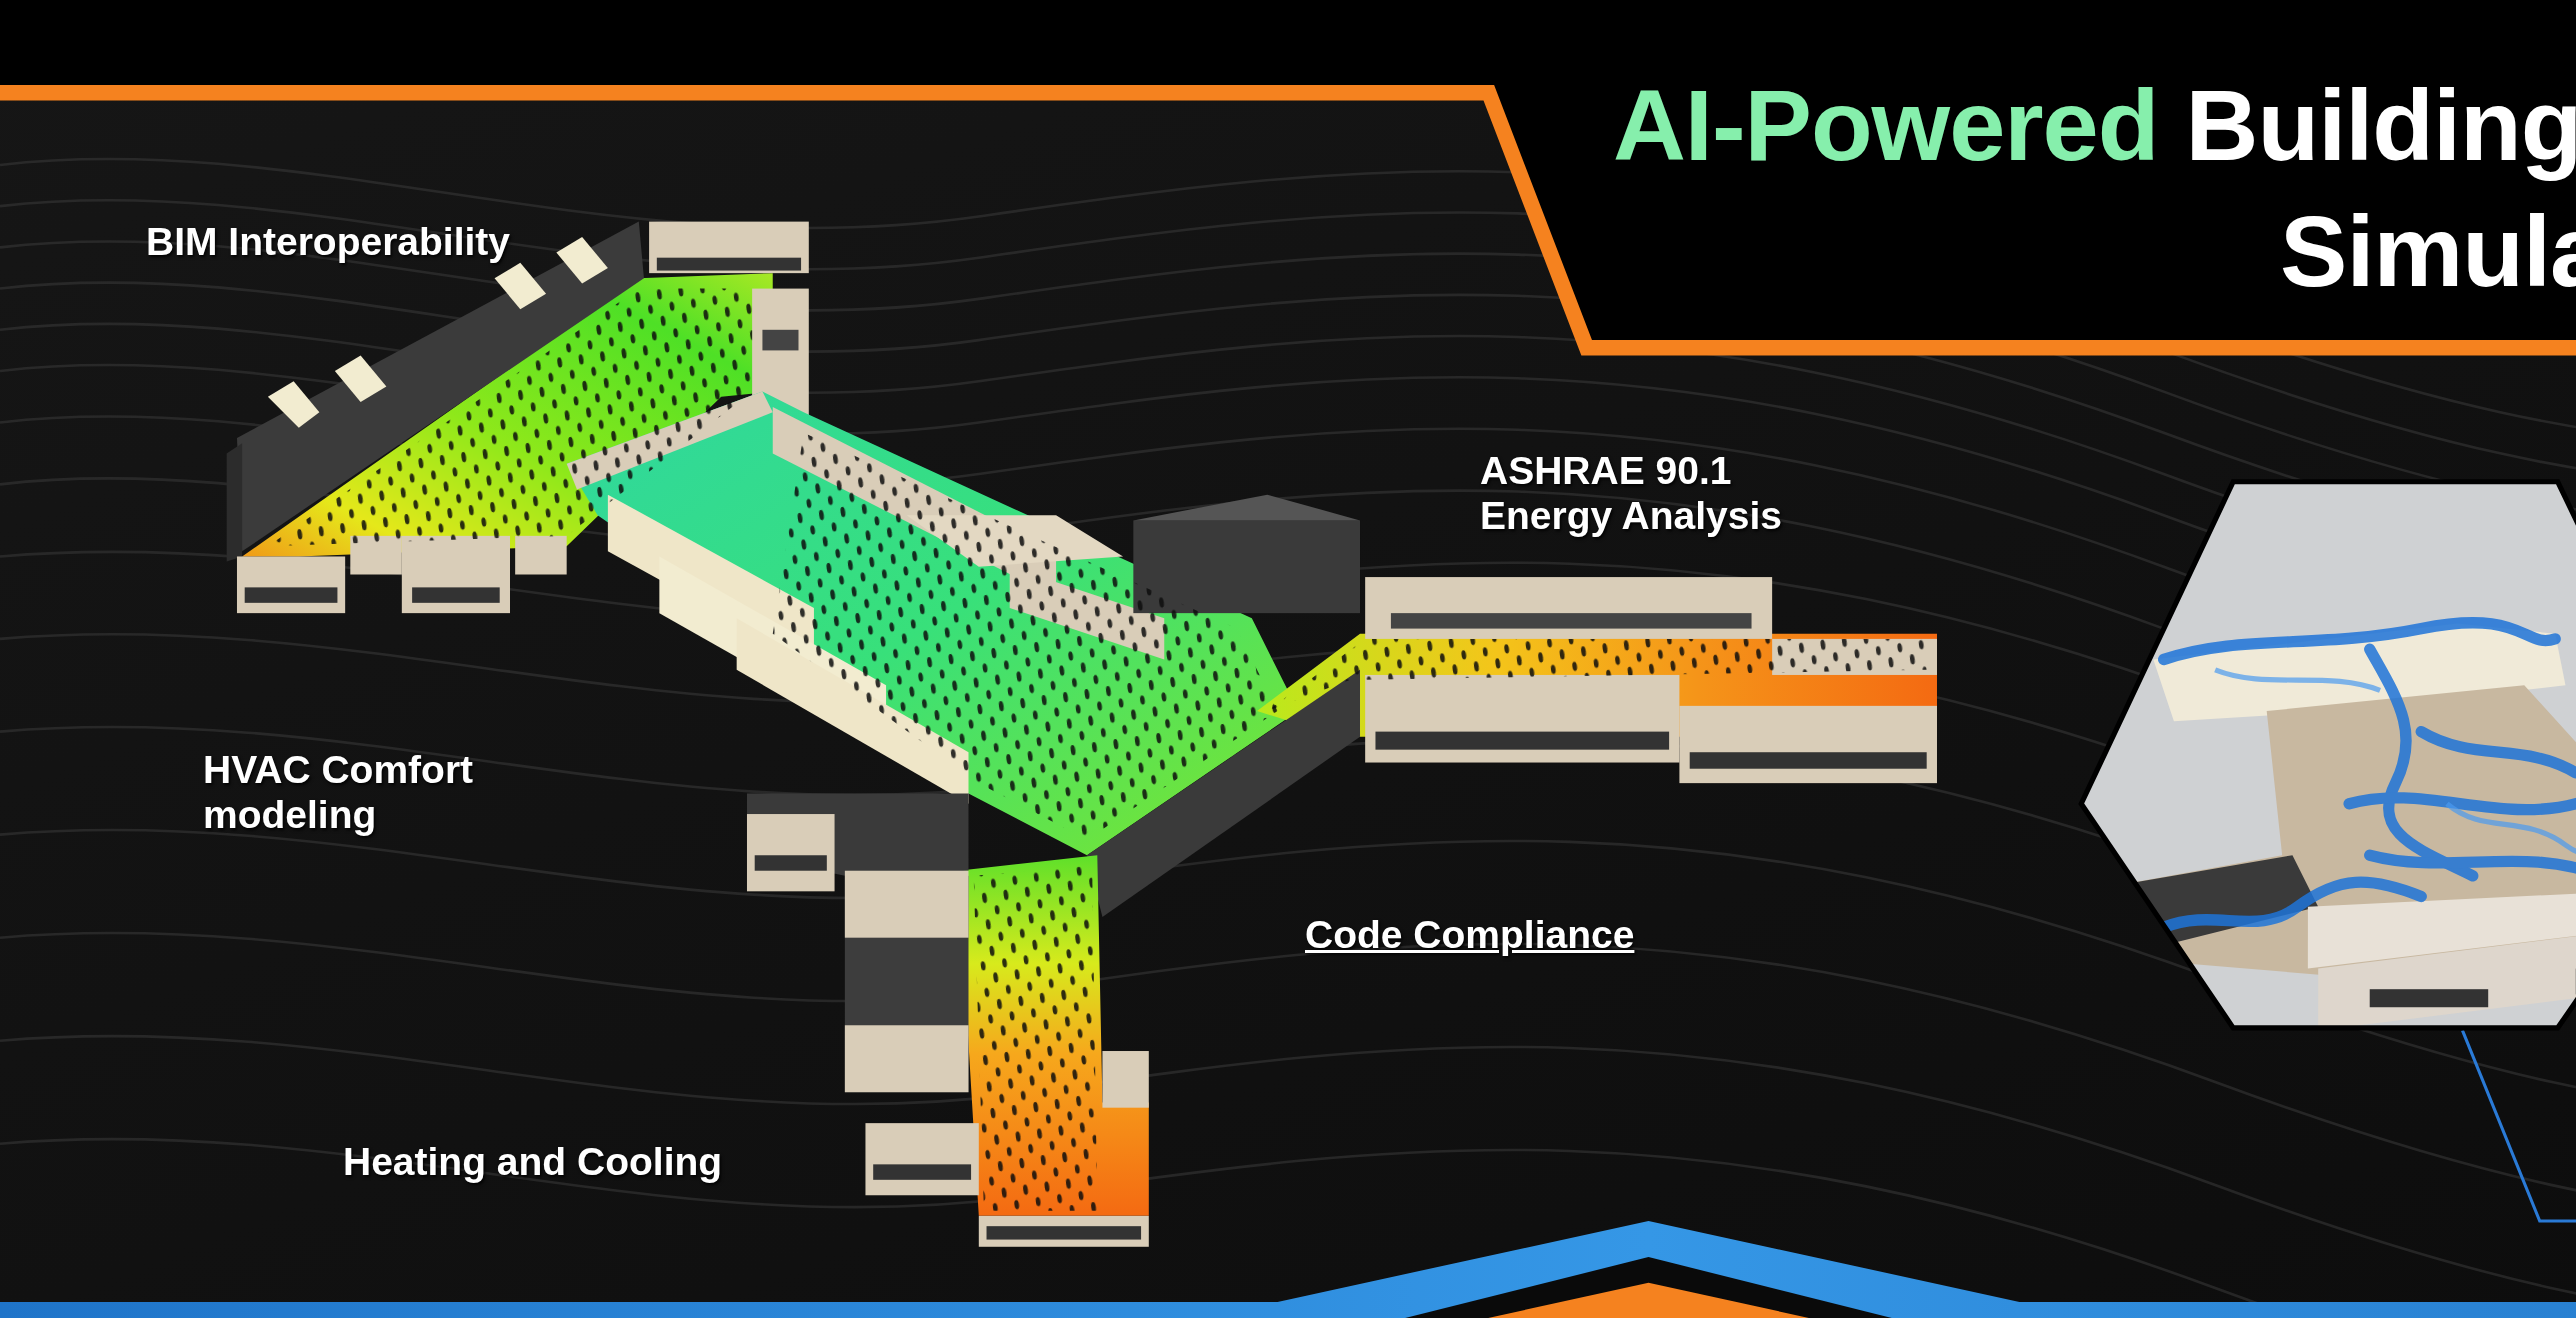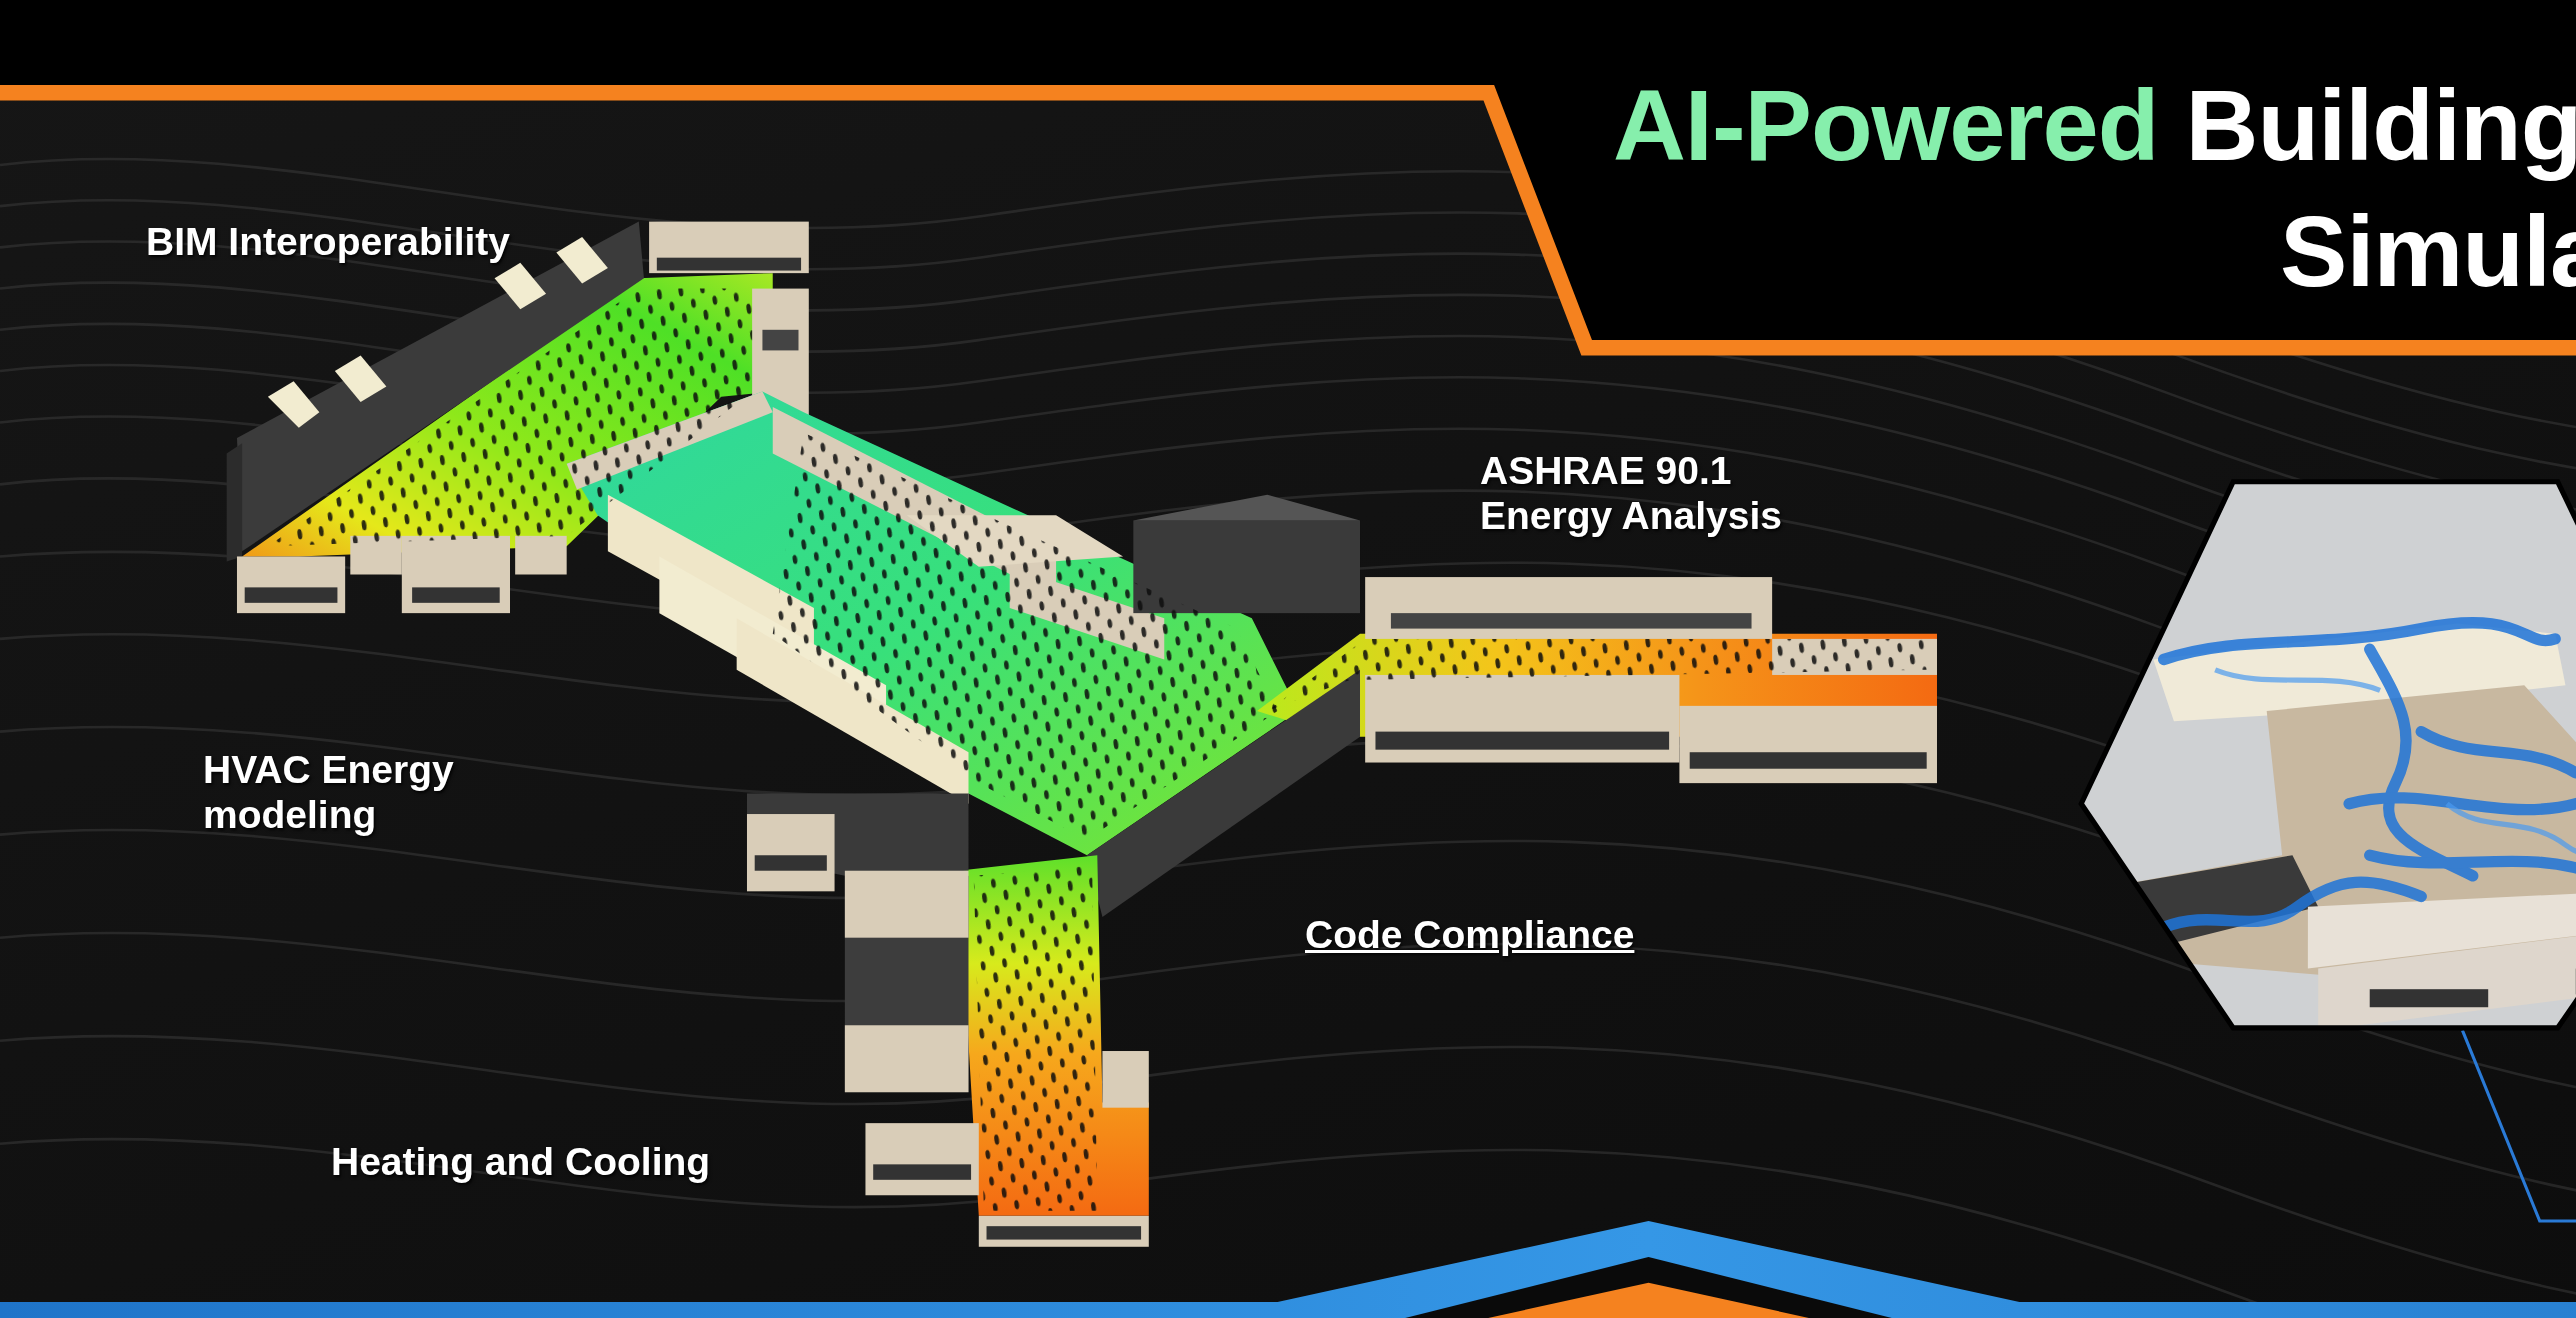--- a/index.html
+++ b/index.html
@@ -328,25 +328,25 @@
     <span>BIM Interoperability</span>
   </div>
 
 
   <div class="label" style="left:1432px; top:448px;">
     <div>ASHRAE 90.1</div>
     <div>Energy Analysis</div>
   </div>
 
   <div class="label" style="left:155px; top:747px;">
-    <div>HVAC Energy</div>
+    <div>HVAC Comfort</div>
     <div>modeling</div>
   </div>
 
   <div class="label" style="left:1257px; top:912px;text-decoration:underline;">
     <span>Code Compliance</span>
   </div>
 
-  <div class="label" style="left:283px; top:1139px;">
+  <div class="label" style="left:295px; top:1139px;">
     <div>Heating and Cooling</div>
   </div>
 </div>
 
 
 </body></html>

